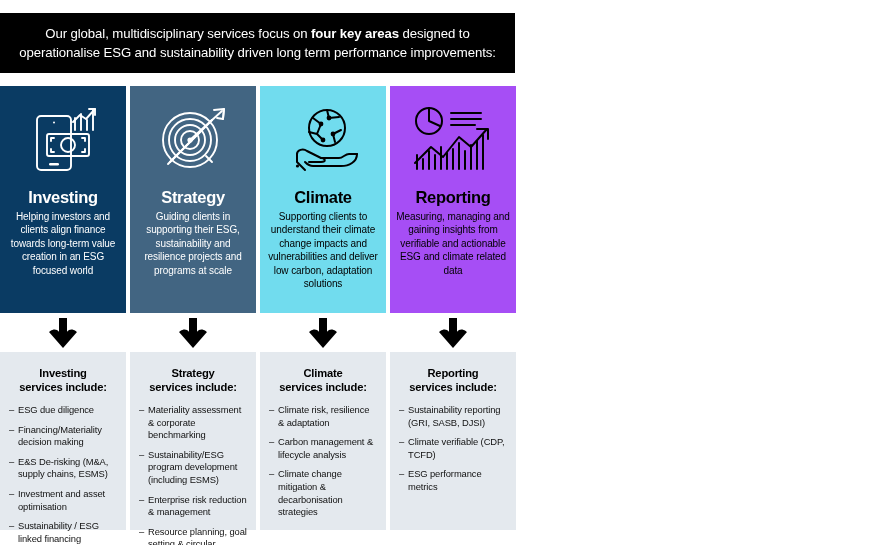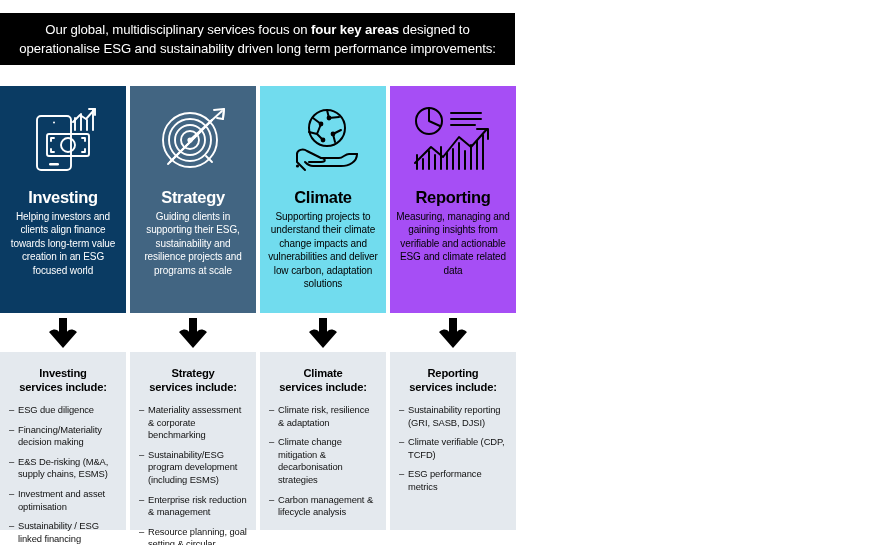--- a/index.html
+++ b/index.html
@@ -14,21 +14,21 @@
     position: relative;
     overflow: hidden;
   }
 
   
   #header-banner {
     position: absolute;
     left: 0px;
     top: 13px;
     width: 515px;
-    height: 52px;
+    height: 60px;
     background: #000000;
     box-sizing: border-box;
     display: flex;
     align-items: center;
     justify-content: center;
     padding: 0 16px;
   }
   #header-banner .headline {
     color: #ffffff;
     font-size: 13.2px;
@@ -229,21 +229,21 @@
         <circle cx="50" cy="28" r="2.4" fill="#000000" stroke="none"></circle>
         <circle cx="40" cy="34" r="2.4" fill="#000000" stroke="none"></circle>
         <path d="M14 48 C14 44, 20 42, 24 45 L38 52 L56 52 C60 52, 62 48, 66 48 L74 48"></path>
         <path d="M74 48 C74 56, 66 60, 58 60 L30 60 C26 60, 24 58, 22 56"></path>
         <path d="M38 52 C42 52, 44 56, 38 56 L26 56"></path>
         <path d="M14 48 L14 56 L22 64"></path>
         <circle cx="14.5" cy="60" r="1.6" fill="#000000" stroke="none"></circle>
       </svg>
     </div>
     <div class="pillar-title">Climate</div>
-    <div class="pillar-desc">Supporting projects to understand their climate change impacts and vulnerabilities and deliver low carbon, adaptation solutions</div>
+    <div class="pillar-desc">Supporting clients to understand their climate change impacts and vulnerabilities and deliver low carbon, adaptation solutions</div>
   </div>
 
   <div class="pillar pillar-3 dark-text">
     <div class="pillar-icon">
       <svg width="84" height="70" viewBox="0 0 84 70" fill="none" stroke="#000000" stroke-width="2" stroke-linecap="round" stroke-linejoin="round">
         <circle cx="18" cy="16" r="13"></circle>
         <path d="M18 16 L18 3 M18 16 L29 21"></path>
         <path d="M40 8 L70 8 M40 14 L70 14 M40 20 L64 20"></path>
         <path d="M6 64 L6 50 M12 64 L12 54 M18 64 L18 46 M24 64 L24 50 M30 64 L30 42 M36 64 L36 48 M42 64 L42 44 M48 64 L48 38 M54 64 L54 46 M60 64 L60 40 M66 64 L66 36 M72 64 L72 30"></path>
         <path d="M4 58 L20 42 L32 52 L48 32 L60 42 L76 24"></path>
@@ -301,22 +301,22 @@
       <li>Enterprise risk reduction &amp; management</li>
       <li>Resource planning, goal setting &amp; circular economy</li>
     </ul>
   </div>
 
   <div class="service-box service-2">
     <div class="service-title">Climate
 services include:</div>
     <ul class="service-list">
       <li>Climate risk, resilience &amp; adaptation</li>
+      <li>Carbon management &amp; lifecycle analysis</li>
       <li>Climate change mitigation &amp; decarbonisation strategies</li>
-      <li>Carbon management &amp; lifecycle analysis</li>
     </ul>
   </div>
 
   <div class="service-box service-3">
     <div class="service-title">Reporting
 services include:</div>
     <ul class="service-list">
       <li>Sustainability reporting (GRI, SASB, DJSI)</li>
       <li>Climate verifiable (CDP, TCFD)</li>
       <li>ESG performance metrics</li>

